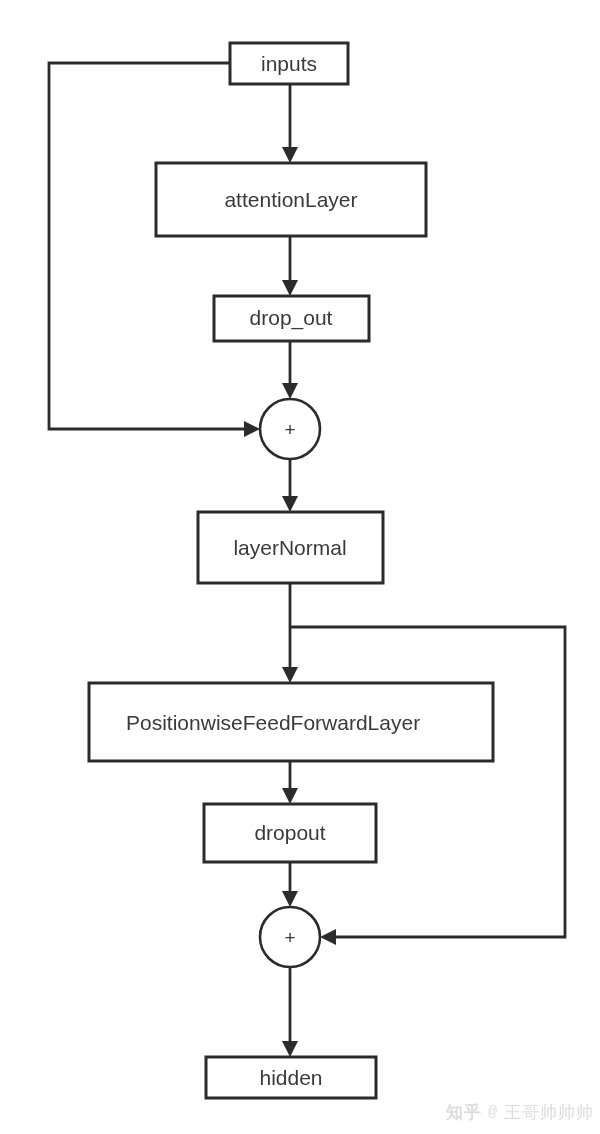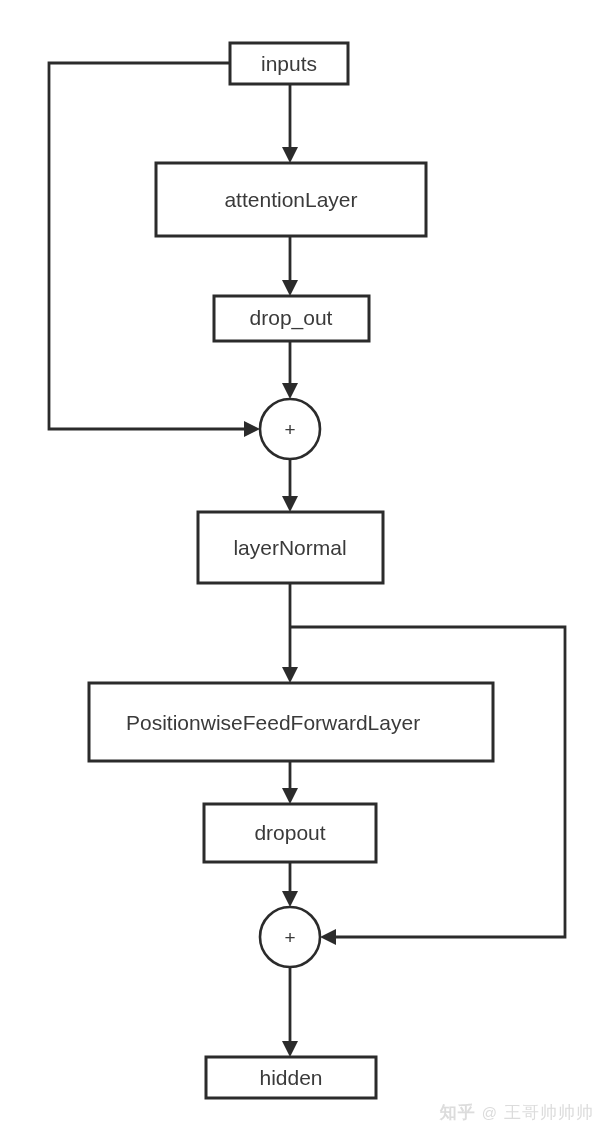--- a/index.html
+++ b/index.html
@@ -63,21 +63,21 @@
   }
   .watermark {
     position: absolute;
     right: 14px;
     bottom: 10px;
     display: flex;
     align-items: center;
     gap: 6px;
     color: #dcdcdc;
     font-size: 17px;
-    font-family: Liberation Sans, sans-serif;
+    font-family: Liberation Mono, monospace;
     letter-spacing: 1px;
     user-select: none;
   }
   .watermark .wm-logo { font-weight: bold; }
   .watermark .wm-sep { font-size: 15px; }
 </style>
 </head>
 <body>
 
 <div id="diagram-root">

